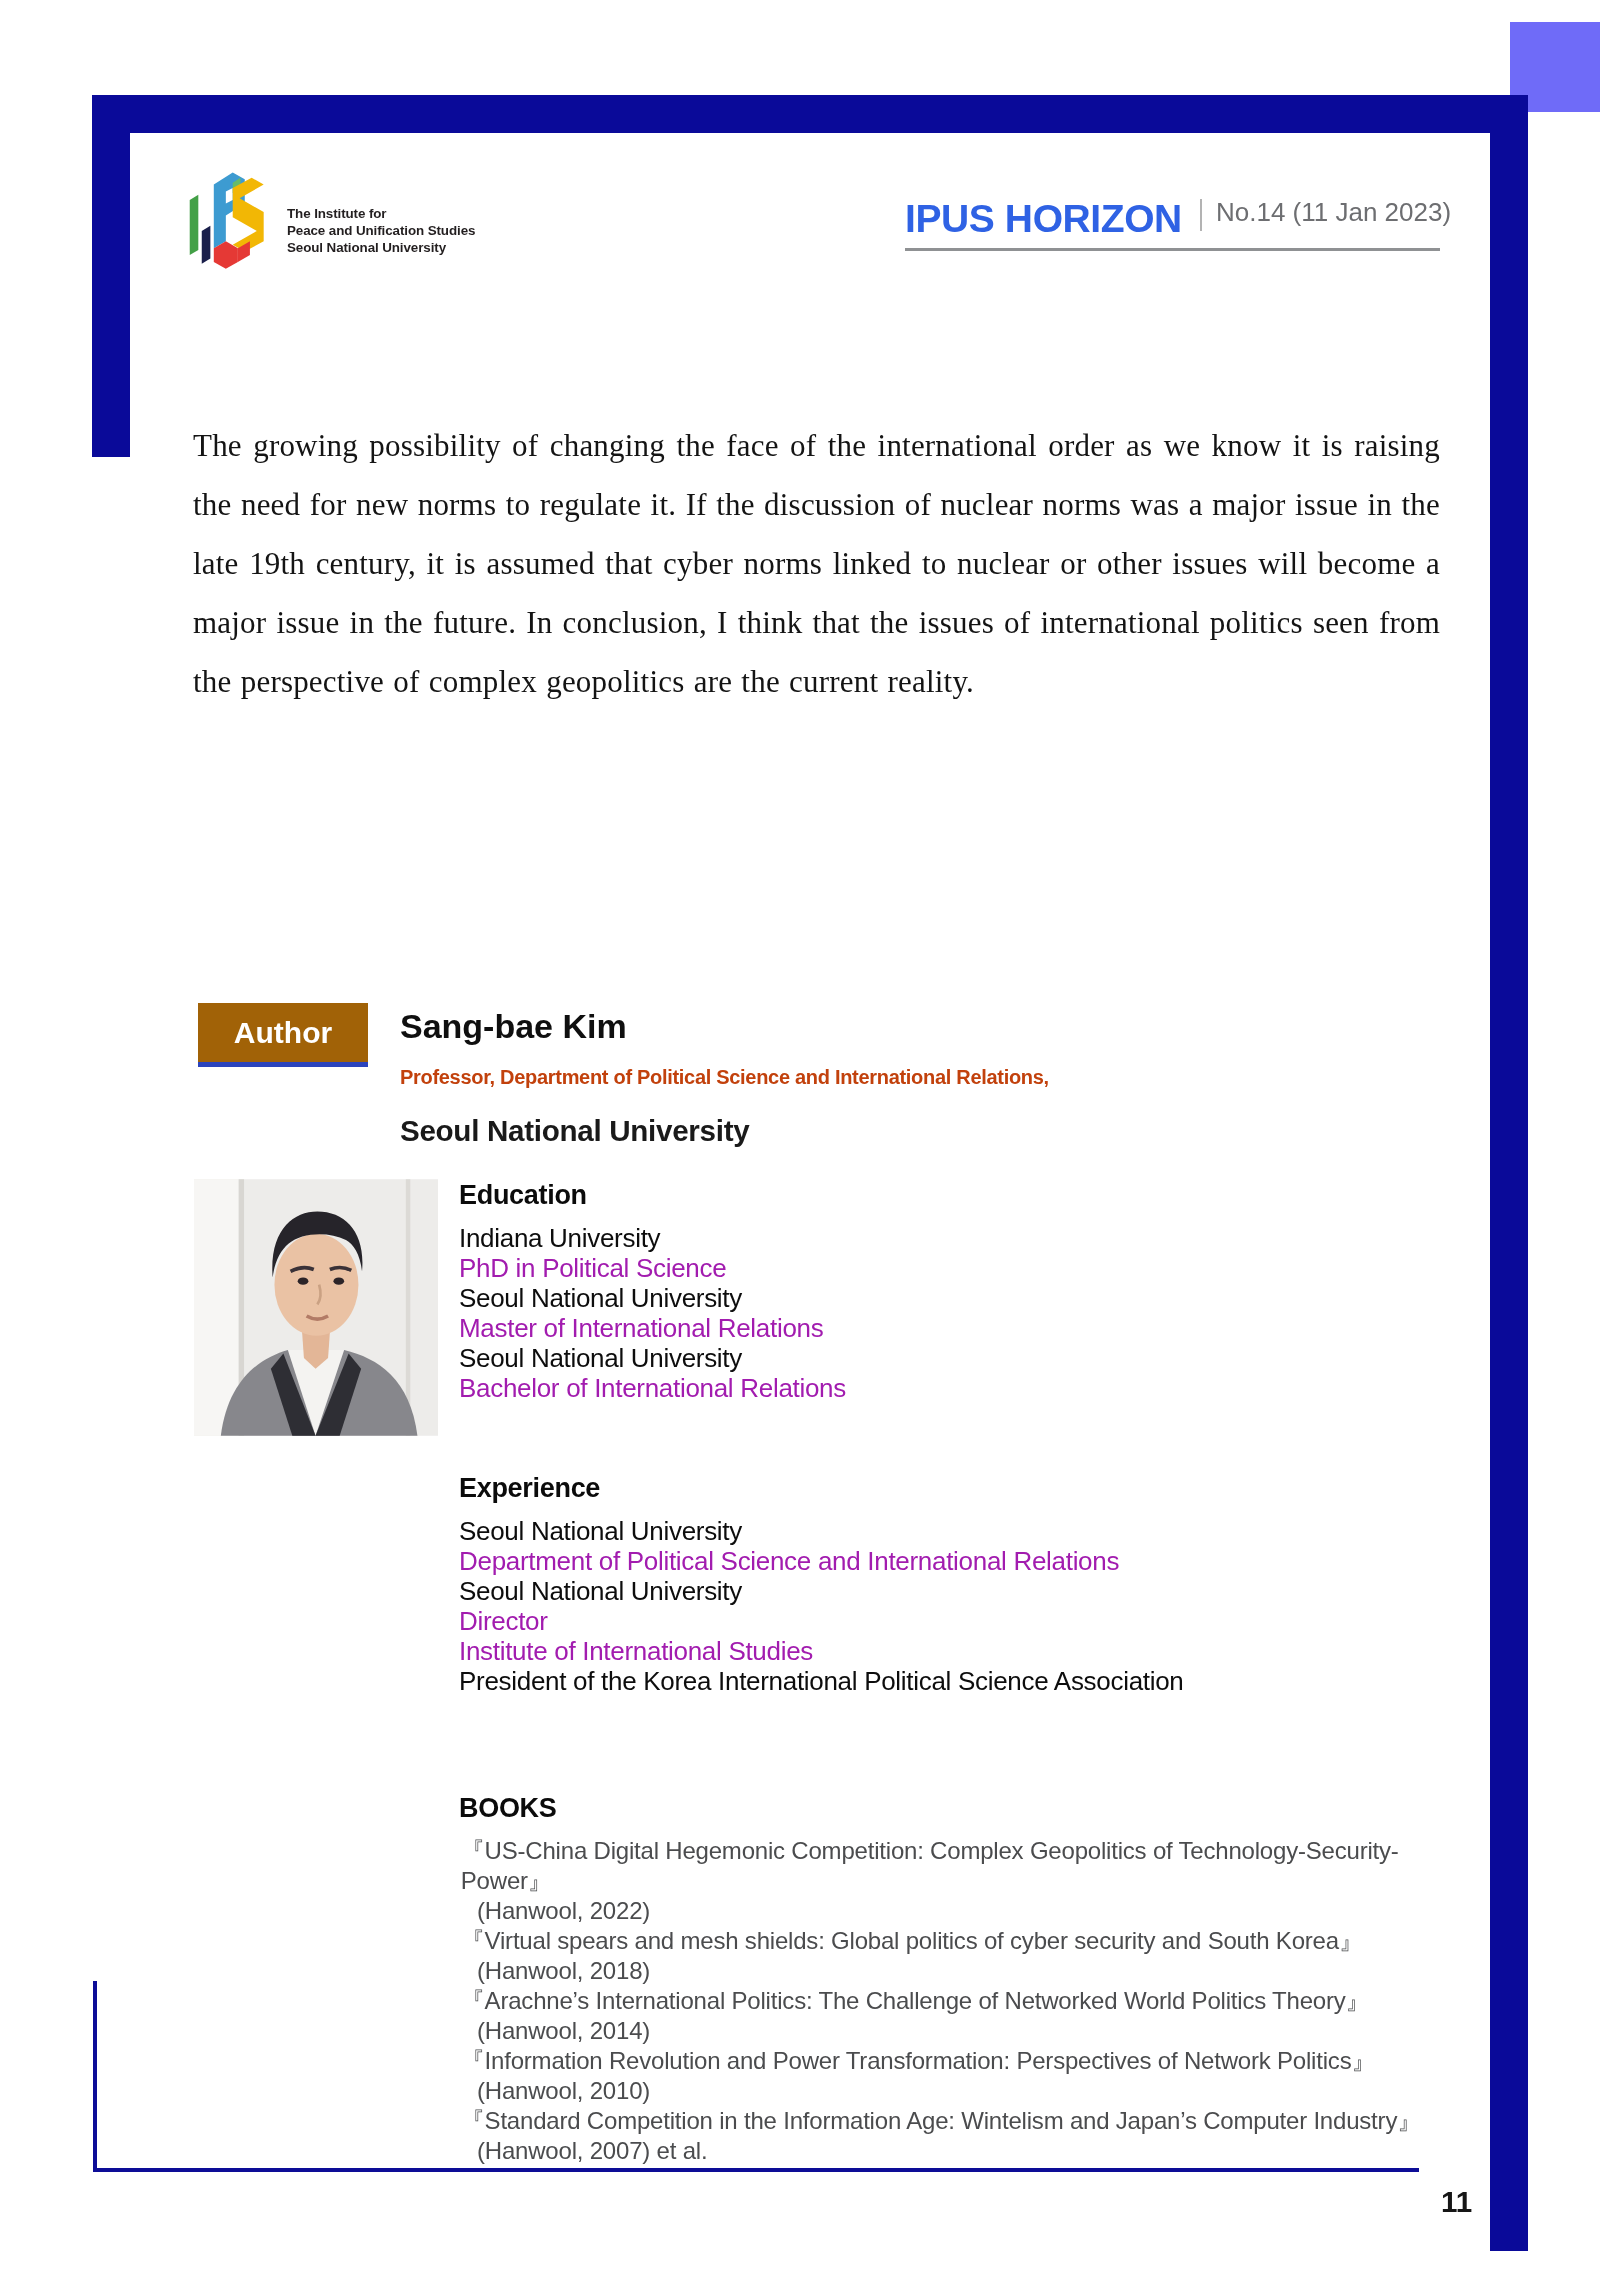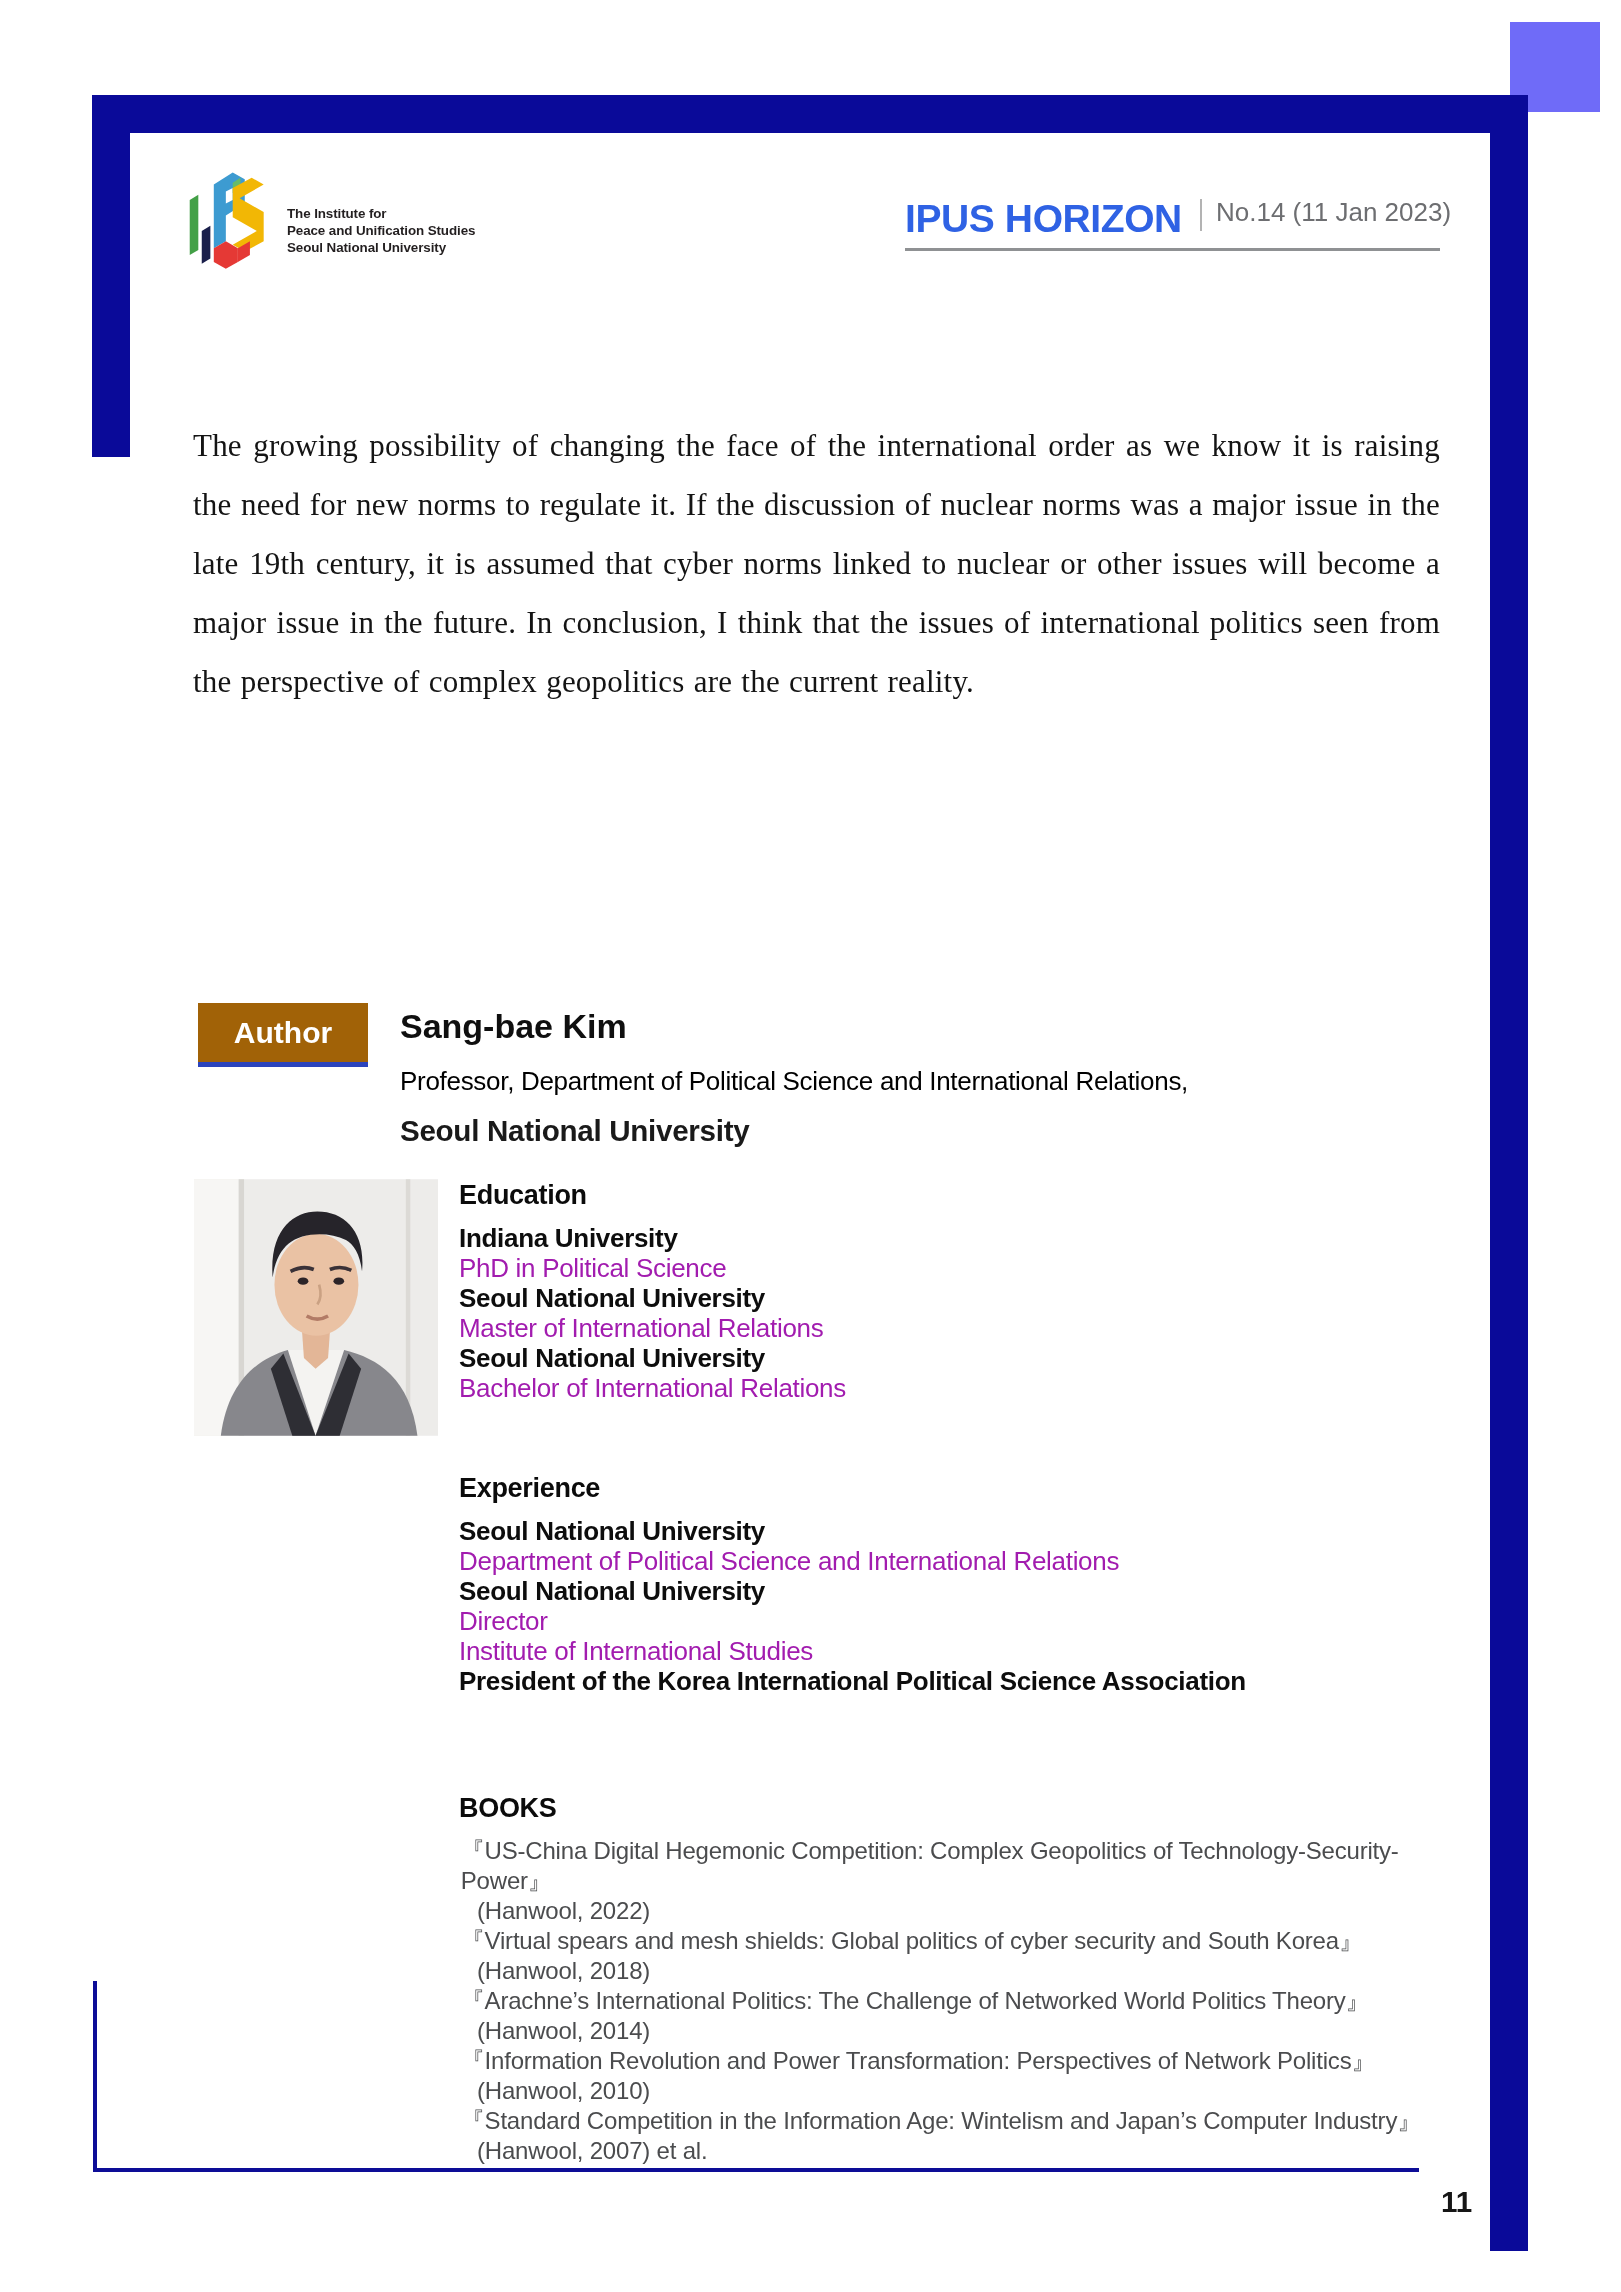--- a/index.html
+++ b/index.html
@@ -28,32 +28,32 @@
   .article{position:absolute;left:193px;top:385px;width:1247px;
            font-family:"Liberation Serif","DejaVu Serif",serif;
            font-size:31px;line-height:59px;color:#141414;
            text-align:justify;letter-spacing:0.2px;word-spacing:1.3px;}
 
   
   .author-badge{position:absolute;left:198px;top:1003px;width:170px;height:59px;
                 background:#a16207;border-bottom:5.4px solid #2b44bd;color:#ffffff;
                 font-size:30px;font-weight:bold;display:flex;align-items:center;justify-content:center;}
   .author-name{position:absolute;left:400px;top:1007px;font-size:34px;font-weight:bold;color:#0f0f0f;}
-  .author-title1{position:absolute;left:400px;top:1066px;font-size:26px;font-weight:normal;color:#000000;letter-spacing:-0.3px;}
+  .author-title1{position:absolute;left:400px;top:1066px;font-size:20px;font-weight:bold;color:#c2410c;letter-spacing:-0.3px;}
   .author-title2{position:absolute;left:400px;top:1114px;font-size:29.6px;font-weight:bold;color:#1a1a1a;letter-spacing:-0.3px;}
   .author-photo{position:absolute;left:194px;top:1179px;width:244px;height:257px;}
 
   
   .section{position:absolute;left:459px;}
   .section-education{top:1180px;}
   .section-experience{top:1473px;}
   .section-books{top:1793px;width:1030px;}
   .section-heading{font-size:27px;font-weight:bold;color:#0b0b0b;margin:0 0 11.6px 0;letter-spacing:-0.3px;}
   .info-list{font-size:26px;line-height:30px;letter-spacing:-0.3px;}
-  .info-list .strong{font-weight:bold;color:#0d0d0d;}
+  .info-list .strong{font-weight:normal;color:#0d0d0d;}
   .info-list .muted{color:#a21caf;}
   .book-list{font-size:24px;line-height:30px;color:#4b4c4e;letter-spacing:-0.2px;}
   .book-title{padding-left:1.8px;}
   .book-pub{padding-left:18px;}
 
   .page-number{position:absolute;left:1441px;top:2185px;font-size:29.6px;font-weight:bold;color:#161616;}
 </style>
 </head>
 <body>
 

